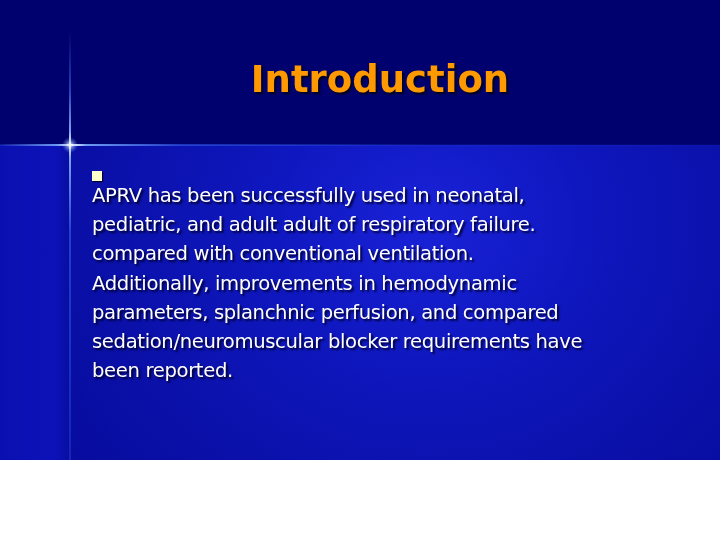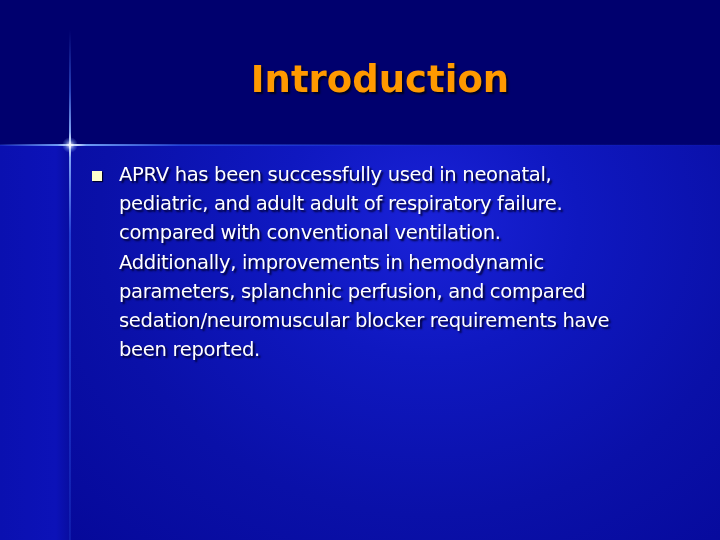--- a/index.html
+++ b/index.html
@@ -1,32 +1,32 @@
 <!DOCTYPE html>
 <html><head>
   <meta charset="utf-8">
   <style>
     html, body { margin:0; padding:0; }
     body { width:720px; height:540px; overflow:hidden; position:relative; font-family:"DejaVu Sans", sans-serif; }
-    .slide { position:absolute; left:0; top:0; width:720px; height:540px; background:#1d4ed8; overflow:hidden; }
+    .slide { position:absolute; left:0; top:0; width:720px; height:460px; background:#1d4ed8; overflow:hidden; }
     .top-band { position:absolute; left:0; top:0; width:720px; height:145px; background:#00006e; }
     .body-panel { position:absolute; left:70px; top:145px; width:650px; height:395px;
       background: radial-gradient(ellipse at 55% 20%, #1a22d8 0%, #0f18c0 30%, #0a10a8 65%, #06099a 100%); }
     .left-strip { position:absolute; left:0; top:145px; width:70px; height:395px;
       background: linear-gradient(to right, #0a10b0 0%, #0c12b8 80%, #080da0 100%); }
     .star-h { position:absolute; left:0; top:144px; width:720px; height:2px;
       background: linear-gradient(to right, rgba(60,110,255,0.2) 0%, rgba(120,170,255,0.9) 8%, #ffffff 10%, rgba(120,170,255,0.9) 12%, rgba(60,110,255,0.5) 25%, rgba(40,80,220,0.15) 60%, rgba(40,80,220,0.05) 100%); }
     .star-v { position:absolute; left:69px; top:30px; width:2px; height:510px;
       background: linear-gradient(to bottom, rgba(60,110,255,0) 0%, rgba(80,130,255,0.5) 12%, rgba(140,180,255,0.9) 20%, #ffffff 22.5%, rgba(140,180,255,0.9) 25%, rgba(60,110,255,0.5) 40%, rgba(40,80,220,0.25) 100%); }
     .star-glow { position:absolute; left:62px; top:137px; width:16px; height:16px; border-radius:50%;
       background: radial-gradient(circle, rgba(255,255,255,0.9) 0%, rgba(150,190,255,0.4) 40%, rgba(60,110,255,0) 70%); }
     .title { position:absolute; left:0; top:58px; width:760px; text-align:center;
       font-family:"DejaVu Sans", sans-serif; font-weight:bold; font-size:37px; color:#ff9900;
       text-shadow: 2px 2px 2px #000020; letter-spacing:0px; }
-    .bullet-row { position:absolute; left:92px; top:160px; width:590px; display:flex; }
+    .bullet-row { position:absolute; left:92px; top:160px; width:590px; display:flex;flex-direction:column; }
     .bullet { width:10px; height:10px; background:#ffffcc; margin-top:11px; margin-right:17px; flex:0 0 auto; box-shadow:1px 1px 1px #000030; }
     .bullet-text { font-family:"DejaVu Sans", sans-serif; font-size:19.6px; line-height:29.2px; color:#ffffff;
       text-shadow: 2px 2px 2px #000030; letter-spacing:-0.35px; }
     .line { display:block; white-space:nowrap; }
   </style>
 </head>
 <body>
 
 <div class="slide">
   <div class="top-band"></div>

